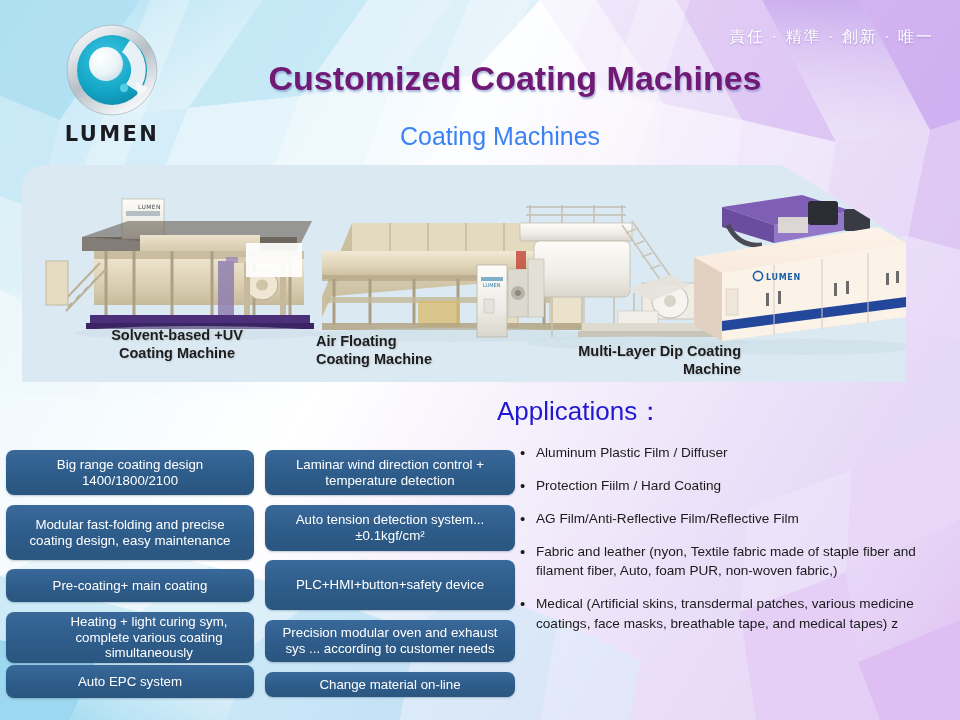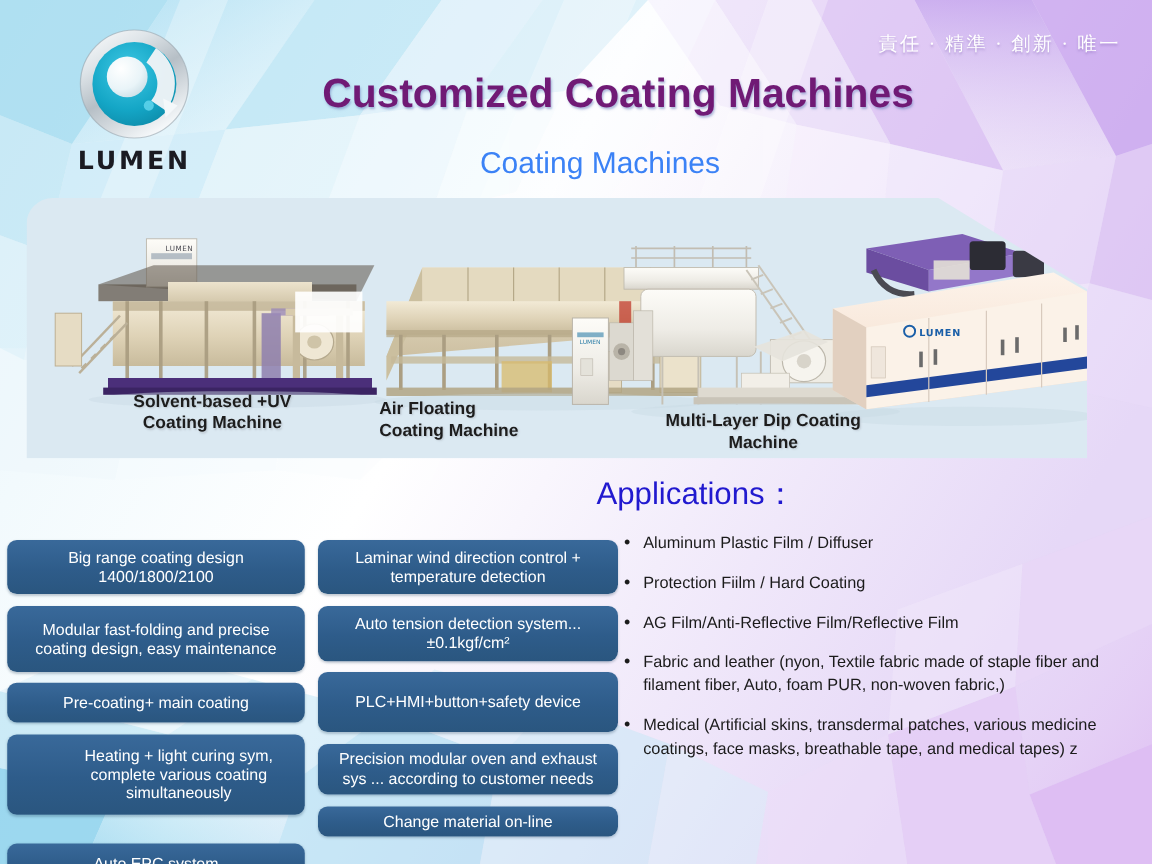--- a/index.html
+++ b/index.html
@@ -51,21 +51,21 @@
     letter-spacing: 2.4px;
     color: #1b1b22;
   }
 
   
   #motto {
     position: absolute;
     right: 26px;
     top: 27px;
     z-index: 6;
-    font-family: Liberation Serif, serif;
+    font-family: Liberation Sans, sans-serif;
     font-size: 16px;
     letter-spacing: 2px;
     color: #ffffff;
     text-shadow: 0 1px 2px rgba(120,90,170,.45);
     white-space: nowrap;
   }
 
   
   #main-title {
     position: absolute;
@@ -114,21 +114,21 @@
     position: absolute;
     z-index: 4;
     font-size: 14.5px;
     font-weight: bold;
     color: #1d1d1d;
     line-height: 1.22;
     text-shadow: 1px 1px 1.5px rgba(190,200,210,.95);
   }
   #cap-solvent  { left: 88px;  top: 327px; width: 178px; text-align: center; }
   #cap-airfloat { left: 316px; top: 333px; width: 150px; text-align: left; }
-  #cap-multidip { left: 531px; top: 343px; width: 210px; text-align: center; }
+  #cap-multidip { left: 531px; top: 343px; width: 210px; text-align: right; }
 
   
   #applications-heading {
     position: absolute;
     left: 497px;
     top: 394px;
     z-index: 6;
     font-size: 26px;
     color: #2119cf;
     white-space: nowrap;
@@ -154,21 +154,21 @@
     display: flex;
     align-items: center;
     justify-content: center;
     padding: 4px 9px;
     box-sizing: border-box;
     box-shadow: 0 1px 2px rgba(20,50,80,.25);
   }
   #feature-col-1 .feature-box:nth-child(1) { height: 45px; margin-bottom: 10px; }
   #feature-col-1 .feature-box:nth-child(2) { height: 55px; margin-bottom: 9px; }
   #feature-col-1 .feature-box:nth-child(3) { height: 33px; margin-bottom: 10px; }
-  #feature-col-1 .feature-box:nth-child(4) { height: 67px; margin-bottom: 24px; padding-left: 47px; }
+  #feature-col-1 .feature-box:nth-child(4) { height: 51px; margin-bottom: 2px; padding-left: 47px; }
   #feature-col-1 .feature-box:nth-child(5) { height: 33px; }
 
   #feature-col-2 .feature-box:nth-child(1) { height: 45px; margin-bottom: 10px; }
   #feature-col-2 .feature-box:nth-child(2) { height: 46px; margin-bottom: 9px; }
   #feature-col-2 .feature-box:nth-child(3) { height: 50px; margin-bottom: 10px; }
   #feature-col-2 .feature-box:nth-child(4) { height: 42px; margin-bottom: 10px; }
   #feature-col-2 .feature-box:nth-child(5) { height: 25px; }
 
   
   #application-list {

